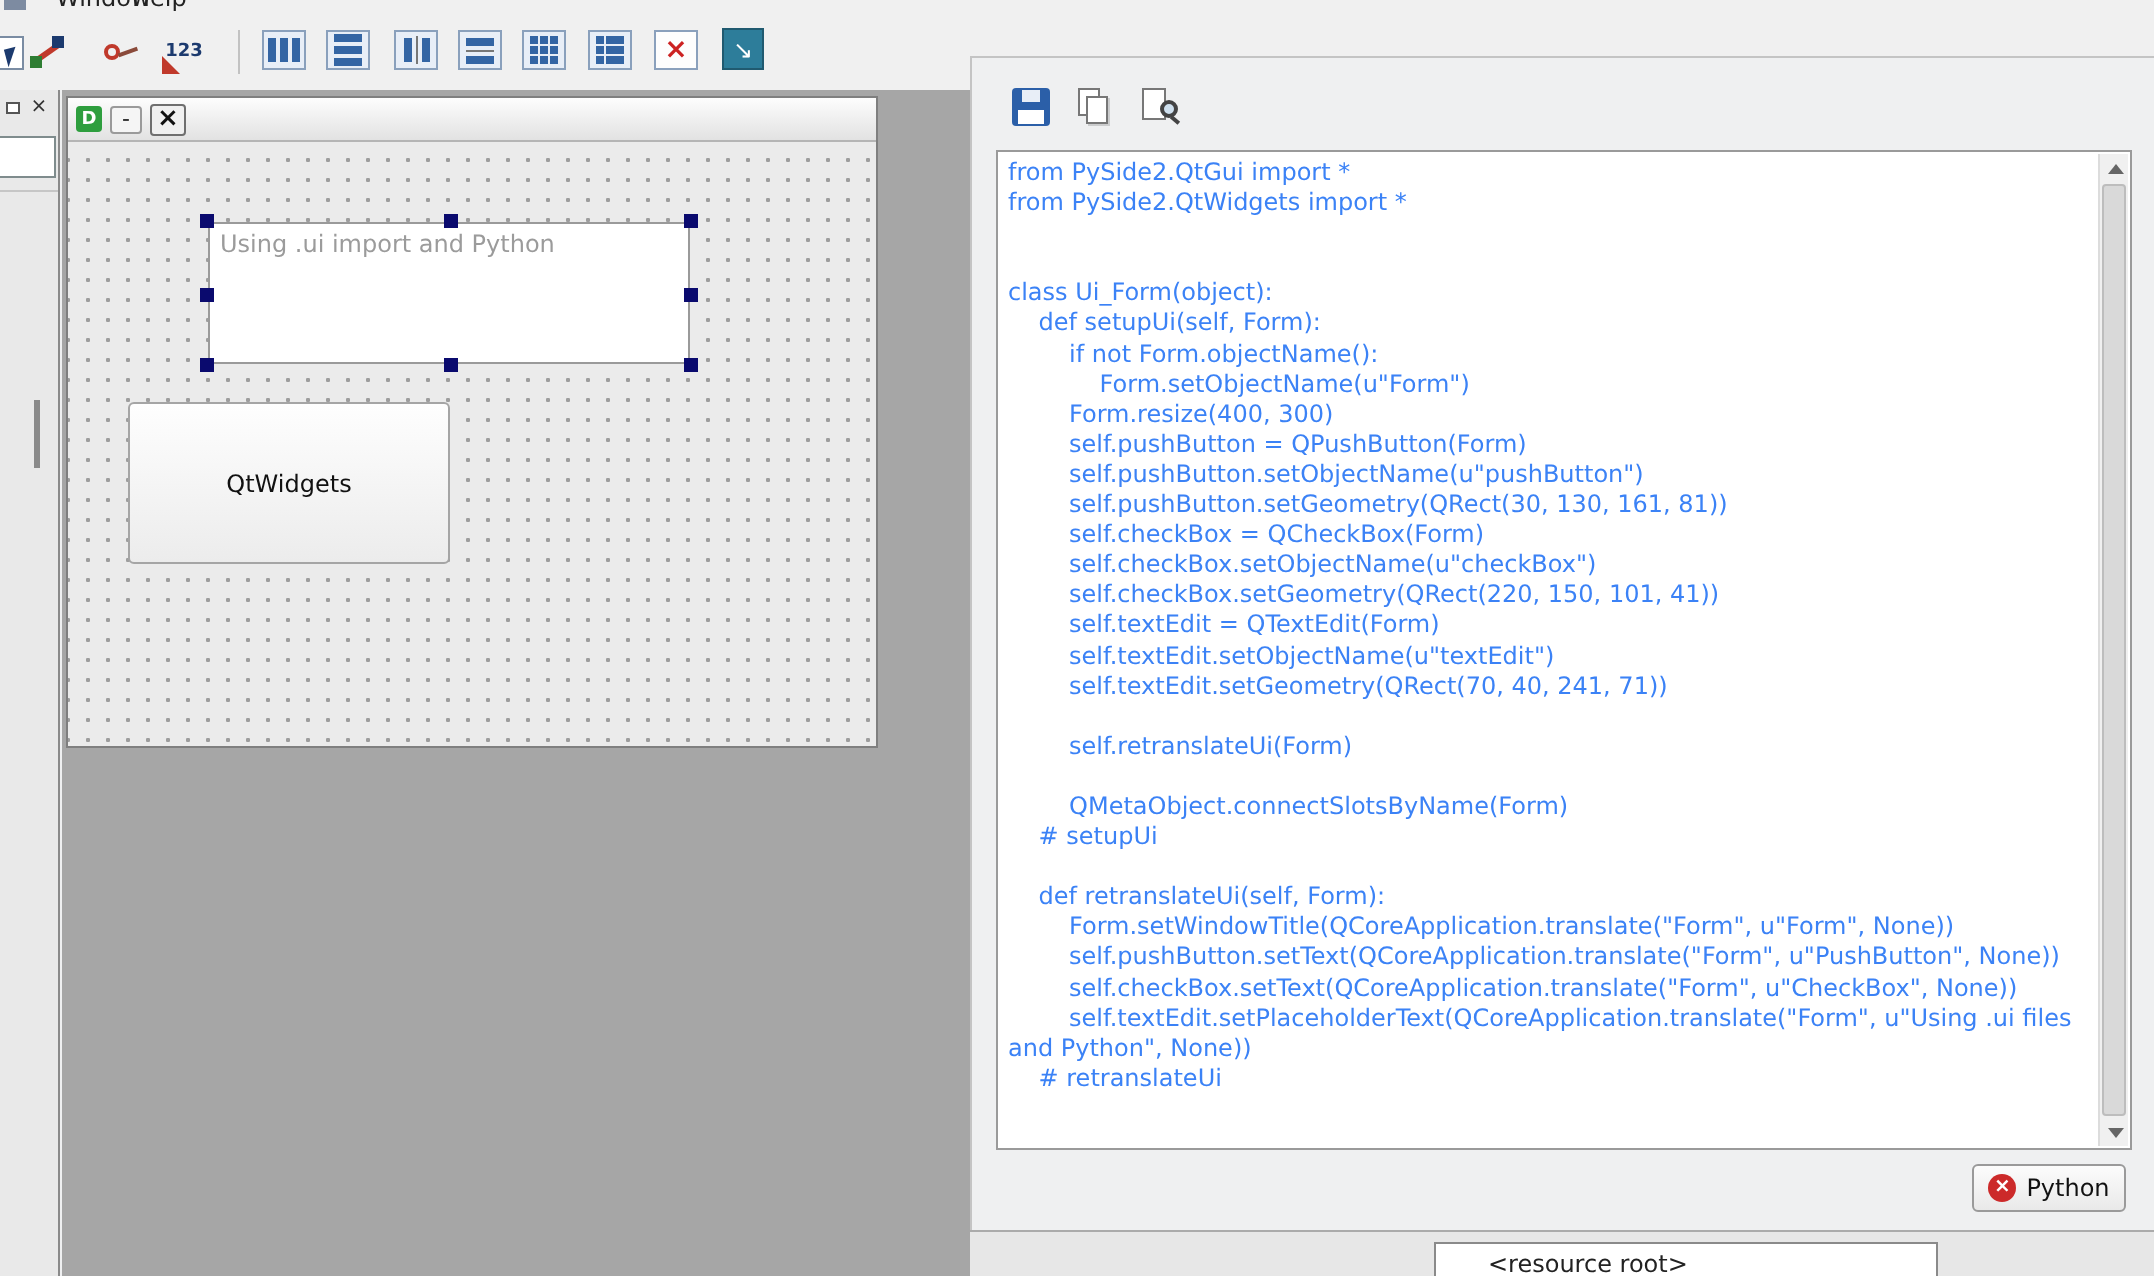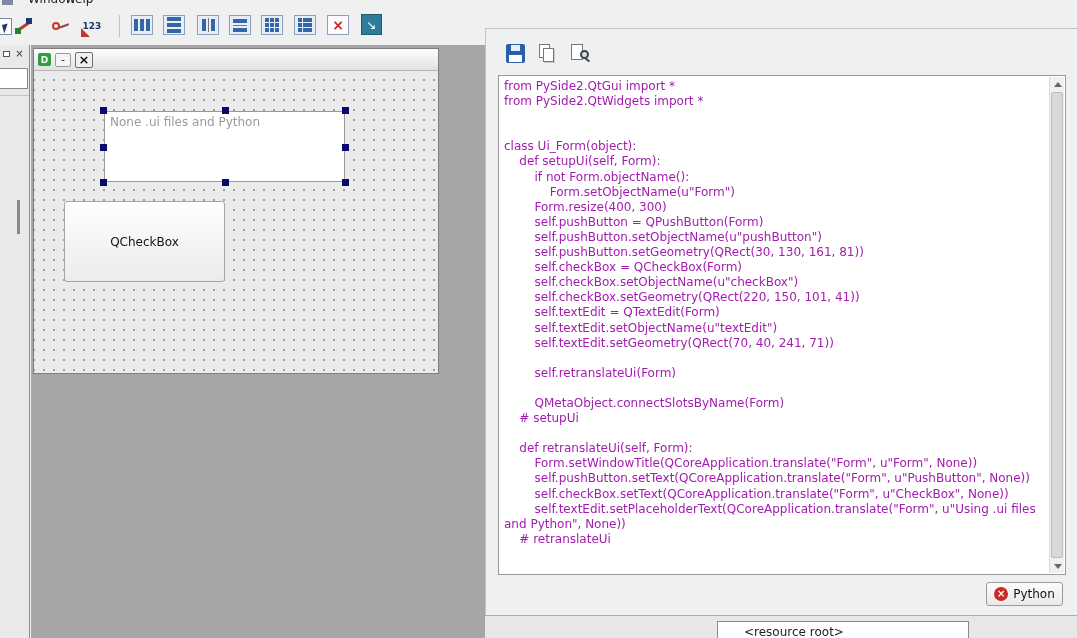--- a/index.html
+++ b/index.html
@@ -89,21 +89,21 @@
   .ic-save::after { content:""; position:absolute; left:3px; bottom:1px; width:13px; height:7px; background:#fff; }
   .ic-copy { position:relative; width:22px; height:22px; }
   .ic-copy .page { position:absolute; width:11px; height:14px; background:#fff; border:1px solid #777; }
   .ic-copy .p1 { left:3px; top:2px; } .ic-copy .p2 { left:7px; top:6px; box-shadow:1px 1px 0 rgba(0,0,0,.15); }
   .ic-find { position:relative; width:22px; height:22px; }
   .ic-find .page2 { position:absolute; left:3px; top:2px; width:12px; height:16px; background:#fff; border:1px solid #777; }
   .ic-find .mag { position:absolute; right:1px; bottom:5px; width:9px; height:9px; border:2px solid #444; border-radius:50%; background:#cfe0ee; }
   .ic-find .mag-handle { position:absolute; right:0; bottom:3px; width:5px; height:2px; background:#444; transform:rotate(40deg); }
 
   .code-area { position:absolute; left:12px; top:46px; width:568px; height:500px; background:#fff; border:1px solid #9a9a9a; }
-  .code-text { position:absolute; left:5px; top:3px; right:18px; bottom:2px; overflow:hidden; font-size:12px; line-height:15.1px; white-space:pre-wrap; color:#a21caf; }
+  .code-text { position:absolute; left:5px; top:3px; right:18px; bottom:2px; overflow:hidden; font-size:12px; line-height:15.1px; white-space:pre-wrap; color:#3b82f6; }
   .v-scroll { position:absolute; right:1px; top:1px; bottom:1px; width:15px; background:#f0f0f0; border-left:1px solid #dcdcdc; }
   .sb-btn { position:absolute; left:0; width:15px; height:14px; display:flex; align-items:center; justify-content:center; }
   .sb-up { top:0; } .sb-down { bottom:0; }
   .tri-up { width:0; height:0; border-left:4px solid transparent; border-right:4px solid transparent; border-bottom:5px solid #666; }
   .tri-down { width:0; height:0; border-left:4px solid transparent; border-right:4px solid transparent; border-top:5px solid #666; }
   .sb-thumb { position:absolute; left:1px; right:1px; top:15px; bottom:15px; background:#d9d9d9; border:1px solid #bdbdbd; border-radius:2px; }
 
   .close-btn { position:absolute; left:500px; top:553px; width:77px; height:24px; background:linear-gradient(#fcfcfc,#e9e9e9); border:1px solid #9a9a9a; border-radius:3px; display:flex; align-items:center; justify-content:center; gap:5px; font-size:12px; color:#111; }
   .close-red { width:14px; height:14px; background:#cc2a2a; border-radius:50%; color:#fff; font-size:10px; font-weight:bold; line-height:13px; text-align:center; }
 
@@ -217,32 +217,32 @@
 
   <div class="form-window">
     <div class="fw-titlebar">
       <span class="fw-appicon">D</span>
       <span class="fw-min">-</span>
       <span class="fw-close">×</span>
     </div>
     <div class="fw-body">
 
       <div class="textedit-wrap">
-        <div class="textedit">None .ui files and Python</div>
+        <div class="textedit">Using .ui import and Python</div>
         <span class="handle h-tl"></span>
         <span class="handle h-tm"></span>
         <span class="handle h-tr"></span>
         <span class="handle h-ml"></span>
         <span class="handle h-mr"></span>
         <span class="handle h-bl"></span>
         <span class="handle h-bm"></span>
         <span class="handle h-br"></span>
       </div>
 
-      <div class="pushbutton">QCheckBox</div>
+      <div class="pushbutton">QtWidgets</div>
 
 
     </div>
   </div>
 
   <div class="bottom-strip"></div>
   <div class="resource-win">
     <span>&lt;resource root&gt;</span>
   </div>
 

